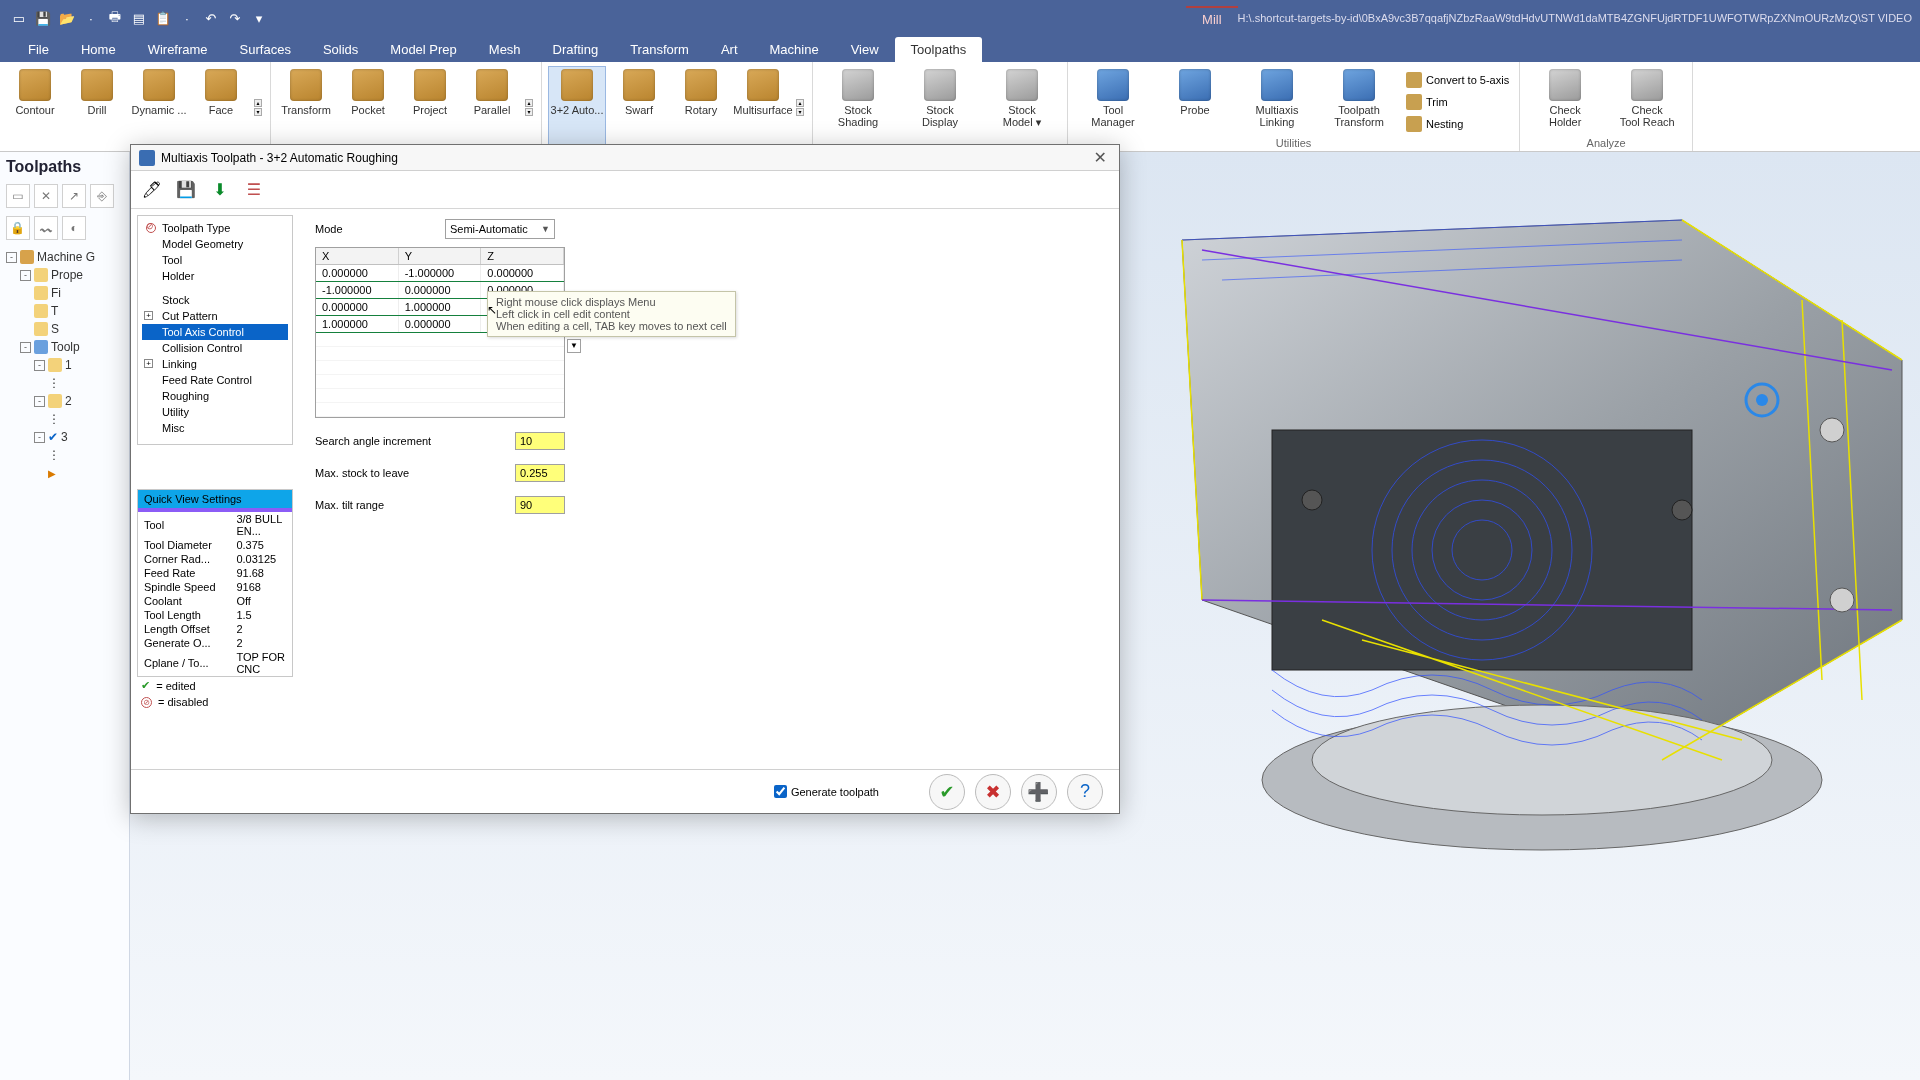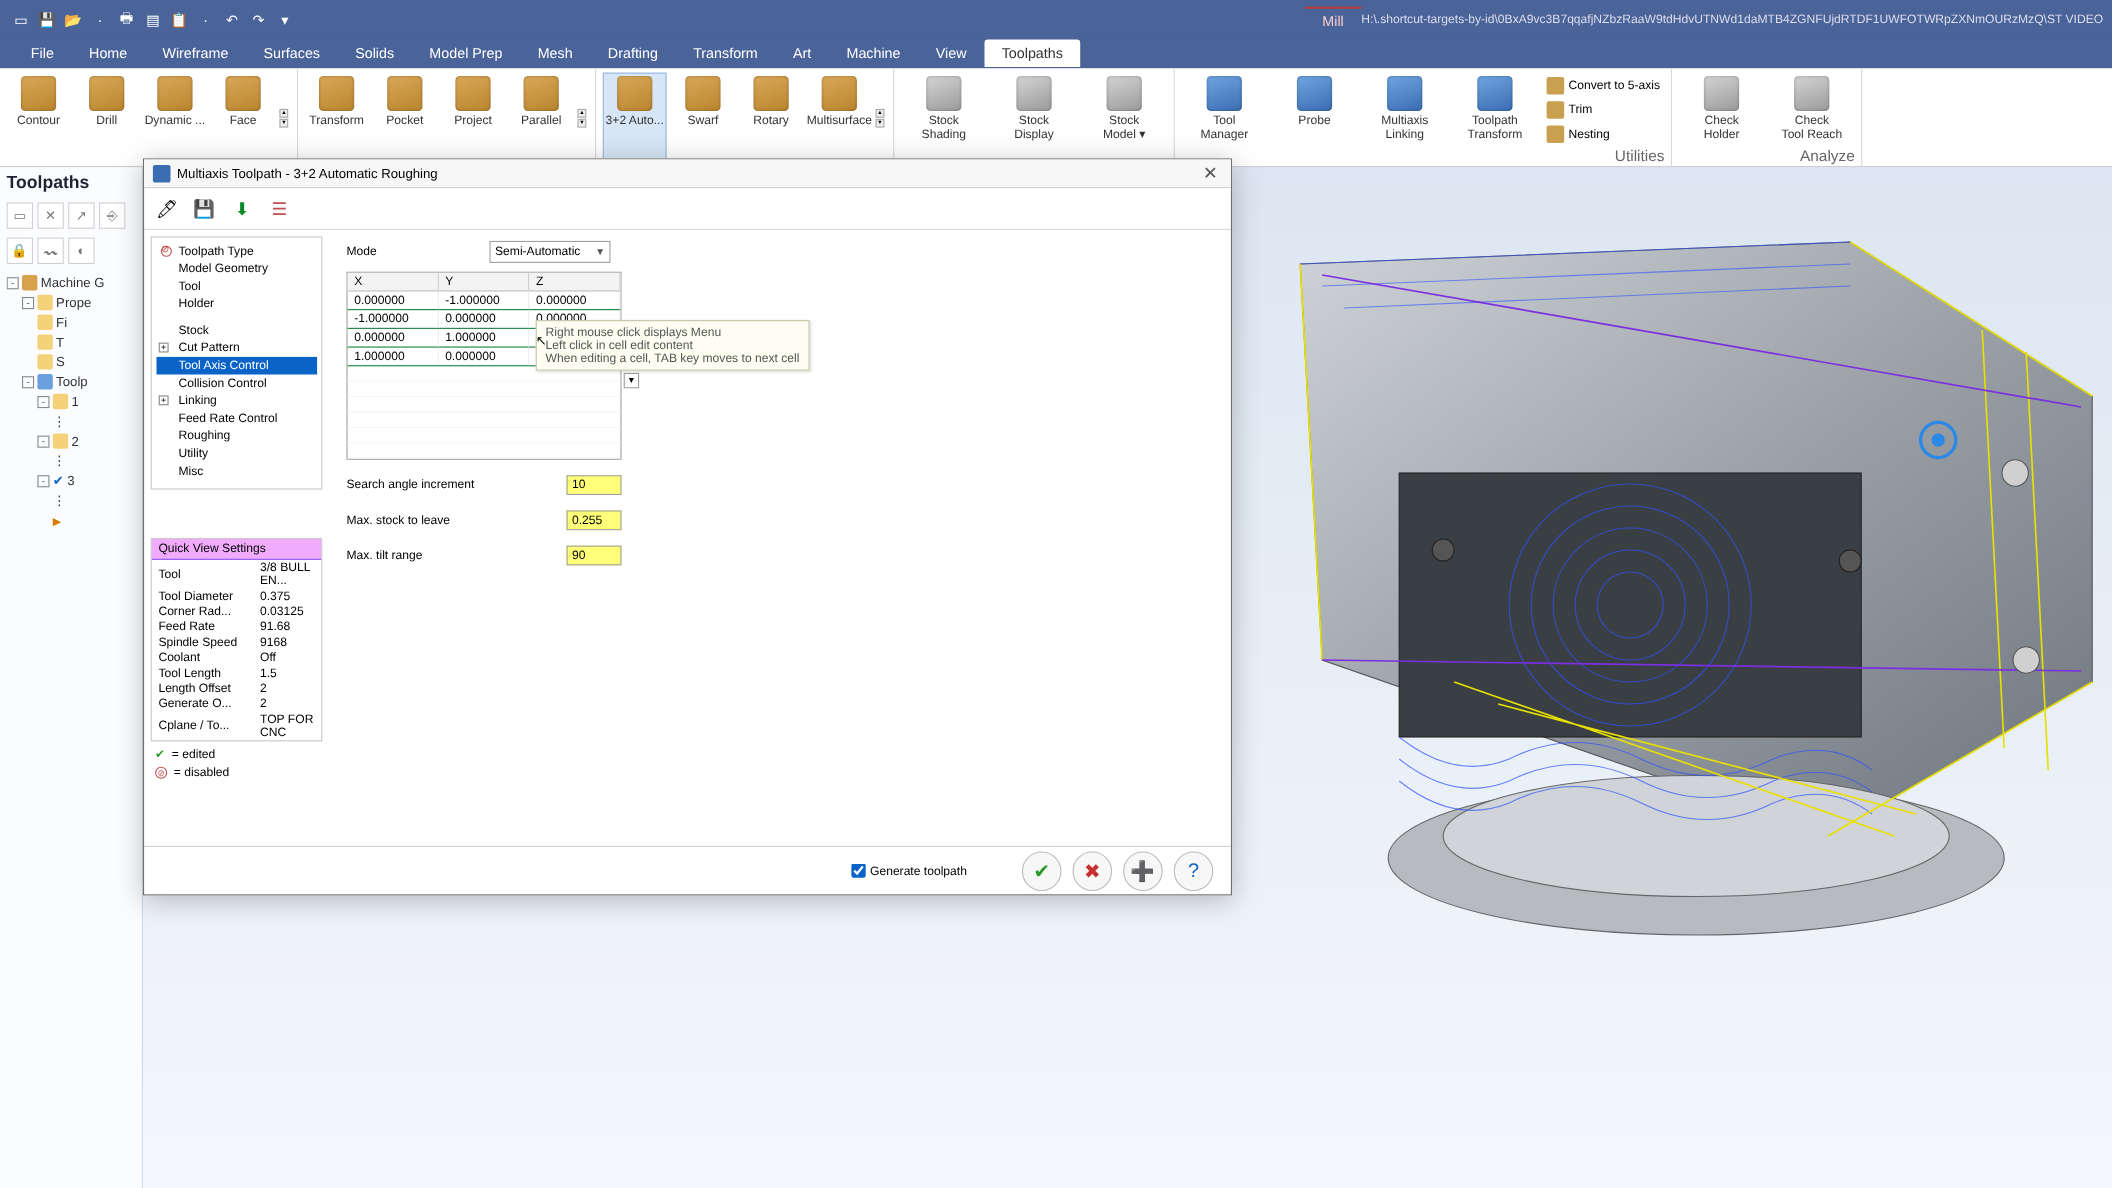--- a/index.html
+++ b/index.html
@@ -7,35 +7,35 @@
 
 
 .titlebar { height: 36px; background: #4a6399; display: flex; align-items: center; padding: 0 8px; color: #fff; }
 .titlebar .qat { display: flex; gap: 2px; }
 .titlebar .qat .qbtn { width: 22px; height: 22px; display: flex; align-items: center; justify-content: center; color: #fff; font-size: 13px; cursor: pointer; }
 .titlebar .spacer { flex: 1; }
 .titlebar .apptitle { font-size: 13px; color: #f8cfcf; padding: 4px 16px; border-top: 2px solid #b04040; }
 .titlebar .path { font-size: 11px; color: #dde; white-space: nowrap; overflow: hidden; }
 
 
-.ribbon-tabs { height: 26px; background: #4a6399; display: flex; align-items: flex-start; padding-left: 12px; gap: 0; }
+.ribbon-tabs { height: 26px; background: #4a6399; display: flex; align-items: center; padding-left: 12px; gap: 0; }
 .ribbon-tabs .tab { padding: 5px 16px; color: #fff; font-size: 13px; cursor: pointer; }
 .ribbon-tabs .tab.active { background: #fff; color: #333; border-radius: 3px 3px 0 0; }
 
 
 .ribbon { height: 90px; background: #fff; border-bottom: 1px solid #c9c9c9; display: flex; }
 .rib-group { border-right: 1px solid #d9d9d9; padding: 4px 6px 2px; display: flex; flex-direction: column; }
 .rib-buttons { display: flex; gap: 4px; flex: 1; position: relative; }
 .rib-btn { width: 58px; display: flex; flex-direction: column; align-items: center; justify-content: flex-start; padding-top: 2px; cursor: pointer; font-size: 11px; color: #333; text-align: left; border: 1px solid transparent; }
 .rib-btn.selected { background: #d7e6f7; border: 1px solid #9ab8e2; }
 .rib-btn .ico { width: 32px; height: 32px; background: linear-gradient(160deg,#d9a958,#b9842e); border-radius: 4px; margin-bottom: 3px; box-shadow: inset 0 0 3px rgba(0,0,0,.3); }
 .rib-btn .ico.gray { background: linear-gradient(160deg,#d4d4d4,#9a9a9a); }
 .rib-btn .ico.blue { background: linear-gradient(160deg,#6fa5e0,#3a6db2); }
 .rib-btn span { line-height: 1.1; }
-.rib-caption { text-align: right; font-size: 14px; color: #666; }
+.rib-caption { text-align: center; font-size: 11px; color: #666; }
 .rib-spin { width: 10px; display: flex; flex-direction: column; justify-content: center; gap: 1px; }
 .rib-spin div { width: 8px; height: 8px; background: #eee; border: 1px solid #aaa; font-size: 6px; text-align: center; line-height: 6px; }
 .rib-btn.narrow { width: 78px; }
 .side-btn { font-size: 11px; display: flex; align-items: center; gap: 4px; padding: 2px 4px; cursor: pointer; }
 .side-btn .mini { width:16px;height:16px;background:#c8a050;border-radius:2px; }
 
 
 .main { position: absolute; top: 152px; left: 0; right: 0; bottom: 0; background: #eef2f7; display: flex; }
 .left-panel { width: 130px; background: #fafcff; border-right: 1px solid #cfd7e4; padding: 6px; }
 .left-panel h3 { font-size: 16px; font-weight: 600; color: #223; margin-bottom: 8px; }
@@ -81,21 +81,21 @@
 .grid-row div { flex:1; padding:2px 6px; font-size:11px; border-right:1px solid #eee; }
 .grid-empty { height: 14px; border-bottom:1px solid #f4f4f4; }
 .grid-drop { width:14px;height:14px;border:1px solid #a0a0a0;background:#fff;font-size:8px;text-align:center;line-height:12px;position:absolute; }
 .num-input { width:50px; height:18px; background:#ffff7a; border:1px solid #a0a0a0; padding:0 4px; font-size:11px; display:flex;align-items:center; }
 .param-row { display:flex; align-items:center; margin-top: 14px; }
 .param-row label { width: 200px; }
 .tooltip { position:absolute; background:#fdfdf2; border:1px solid #c4c4a8; padding:4px 8px; font-size:11px; color:#555; box-shadow:1px 1px 3px rgba(0,0,0,.15); white-space:nowrap; }
 
 
 .qvs { position:absolute; left:6px; top:280px; width:156px; border:1px solid #c8c8c8; font-size:11px; padding:0; }
-.qvs-title { padding:3px 6px; background:#f0abfc; font-size:11px; border-bottom:1px solid #8b5cf6; }
+.qvs-title { padding:3px 6px; background:#0ea5e9; font-size:11px; border-bottom:4px solid #8b5cf6; }
 .qvs table { width:100%; border-collapse:collapse; }
 .qvs td { padding:1px 6px; font-size:11px; }
 .qvs td:first-child { width:60%; }
 .legend { position:absolute; left:10px; top:470px; font-size:11px; }
 .legend div { display:flex;align-items:center;gap:6px; margin-bottom:4px; }
 .legend .lchk { color:#2a9a2a; }
 .legend .ldis { width:11px;height:11px;border:1px solid #c05050;border-radius:50%;display:inline-flex;align-items:center;justify-content:center;color:#c05050;font-size:8px; }
 
 
 .dlg-footer { height:44px; border-top:1px solid #d0d0d0; display:flex; align-items:center; justify-content:flex-end; padding: 0 16px; gap:10px; }

